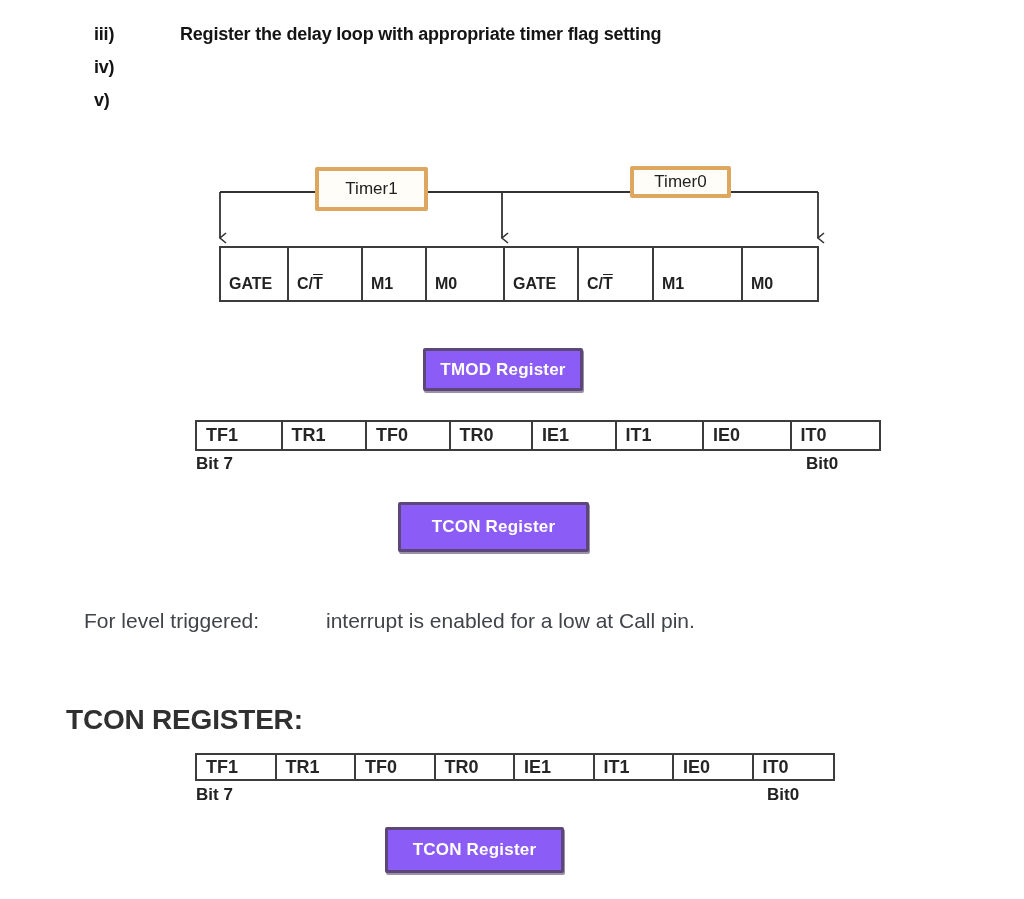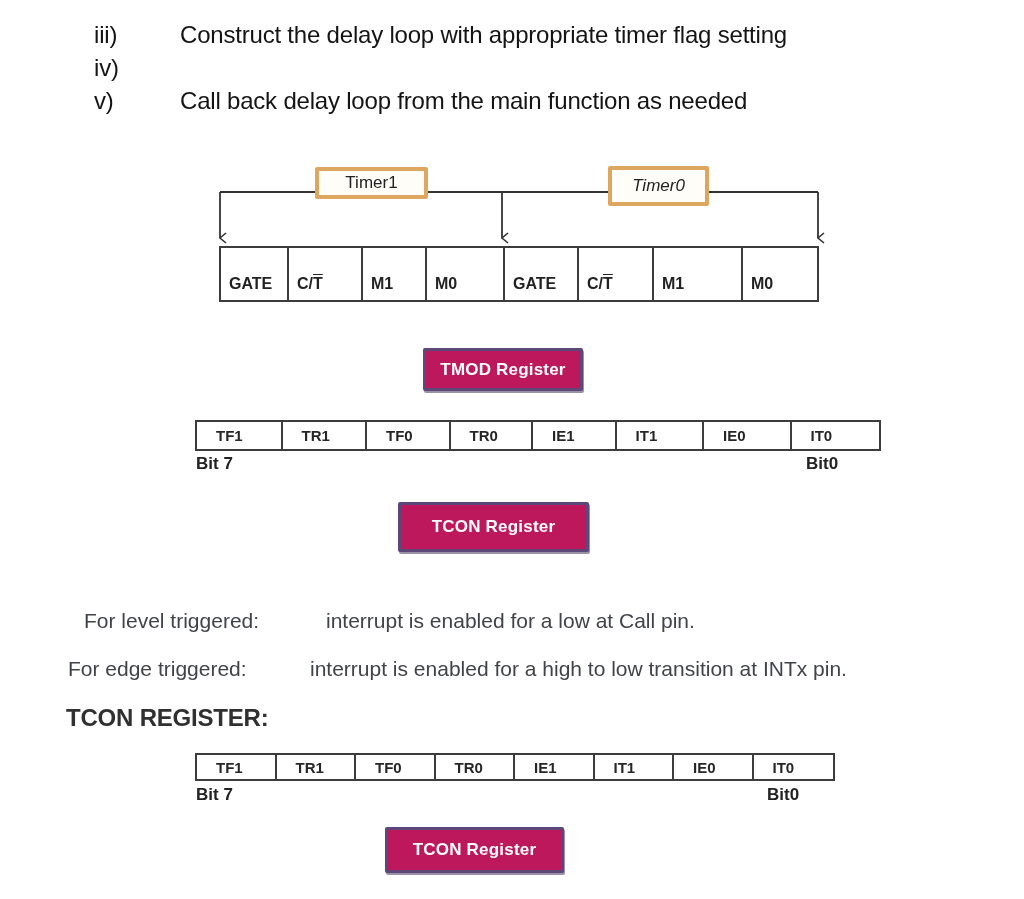--- a/index.html
+++ b/index.html
@@ -4,100 +4,99 @@
 <style>
   html,body{margin:0;padding:0;background:#fff;}
   #page{
     position:relative;width:1024px;height:899px;background:#ffffff;
     font-family:"Liberation Sans","DejaVu Sans",sans-serif;color:#1c1c1c;overflow:hidden;
   }
   .abs{position:absolute;}
 
   
   #steps{left:94px;top:18px;width:840px;}
-  .step{display:flex;height:33px;align-items:center;font-size:24px;font-weight:400;color:#141414;letter-spacing:-0.2px;}
+  .step{display:flex;height:33px;align-items:center;font-size:18px;font-weight:700;color:#141414;letter-spacing:-0.2px;}
   .step .marker{width:86px;flex:0 0 86px;}
 
   
   #connector{left:200px;top:180px;}
 
   
   .timerbox{
     border:4px solid #dda75f;background:#fffdf7;border-radius:2px;
     display:flex;align-items:center;justify-content:center;
     font-size:17px;color:#222;box-sizing:border-box;
   }
-  #timer1{left:315px;top:167px;width:113px;height:32px;}
-  #timer0{left:608px;top:166px;width:101px;height:40px;font-style:italic;}
+  #timer1{left:315px;top:167px;width:113px;height:44px;}
+  #timer0{left:630px;top:166px;width:101px;height:32px;}
 
   
   .bittable{display:flex;border:2px solid #3c3c3c;box-sizing:border-box;background:#fff;}
   .bittable .cell{border-right:2px solid #3c3c3c;box-sizing:border-box;display:flex;}
   .bittable .cell:last-child{border-right:none;}
 
   #tmodtable{left:219px;top:246px;width:600px;height:56px;}
   #tmodtable .cell{align-items:flex-end;padding:0 0 7px 8px;font-size:16px;font-weight:600;color:#222;}
   #tmodtable .cell:nth-child(1){width:68px;}
   #tmodtable .cell:nth-child(2){width:74px;}
   #tmodtable .cell:nth-child(3){width:64px;}
   #tmodtable .cell:nth-child(4){width:78px;}
   #tmodtable .cell:nth-child(5){width:74px;}
   #tmodtable .cell:nth-child(6){width:75px;}
   #tmodtable .cell:nth-child(7){width:89px;}
   #tmodtable .cell:nth-child(8){width:74px;}
   .ov{text-decoration:overline;}
 
   #tcontable1{left:195px;top:420px;width:686px;height:31px;}
   #tcontable2{left:195px;top:753px;width:640px;height:28px;}
-  #tcontable1 .cell,#tcontable2 .cell{align-items:center;padding-left:19px;font-size:15px;font-weight:600;color:#262626;}
+  #tcontable1 .cell,#tcontable2 .cell{align-items:center;padding-left:9px;font-size:18px;font-weight:600;color:#262626;}
   #tcontable1 .cell:nth-child(1){width:86px;}
   #tcontable1 .cell:nth-child(2){width:85px;}
   #tcontable1 .cell:nth-child(3){width:84px;}
   #tcontable1 .cell:nth-child(4){width:83px;}
   #tcontable1 .cell:nth-child(5){width:84px;}
   #tcontable1 .cell:nth-child(6){width:88px;}
   #tcontable1 .cell:nth-child(7){width:88px;}
   #tcontable1 .cell:nth-child(8){width:88px;}
   #tcontable2 .cell{width:80px;}
 
   .bitlabel{font-size:17px;font-weight:700;color:#222;}
 
   
   .badge{
-    background:#be185d;border:3px solid #5c4778;box-sizing:border-box;border-radius:2px;
+    background:#8b5cf6;border:3px solid #5c4778;box-sizing:border-box;border-radius:2px;
     display:flex;align-items:center;justify-content:center;
     color:#ffffff;font-size:17px;font-weight:600;letter-spacing:0.2px;
     box-shadow:1px 2px 0 rgba(71,54,92,0.55);
   }
   #tmodbadge{left:423px;top:348px;width:160px;height:43px;}
   #tconbadge1{left:398px;top:502px;width:191px;height:50px;}
   #tconbadge2{left:385px;top:827px;width:179px;height:46px;}
 
   
   .noteline{font-size:21px;color:#41434a;}
   .notelabel{position:absolute;left:68px;white-space:nowrap;}
   .notetext{position:absolute;left:310px;white-space:nowrap;}
-  #heading{left:66px;top:704px;font-size:24px;font-weight:700;color:#303030;letter-spacing:-0.2px;}
+  #heading{left:66px;top:704px;font-size:28px;font-weight:700;color:#303030;letter-spacing:-0.2px;}
 </style>
 </head>
 <body>
 
 <div id="page">
 
   <div id="steps" class="abs">
     <div class="step">
       <span class="marker">iii)</span>
-      <span>Construct the delay loop with appropriate timer flag setting</span>
+      <span>Register the delay loop with appropriate timer flag setting</span>
     </div>
     <div class="step">
       <span class="marker">iv)</span>
     </div>
     <div class="step">
       <span class="marker">v)</span>
-      <span>Call back delay loop from the main function as needed</span>
     </div>
   </div>
 
   <svg id="connector" class="abs" width="640" height="70" viewBox="0 0 640 70">
     <defs>
       <marker id="arrow" markerWidth="14" markerHeight="10" refX="6" refY="7" orient="auto" markerUnits="userSpaceOnUse">
         <path d="M1,1 L6,7 L11,1" fill="none" stroke="#333333" stroke-width="1.6"></path>
       </marker>
     </defs>
     <line x1="20" y1="12" x2="618" y2="12" stroke="#333333" stroke-width="1.8"></line>
@@ -158,24 +157,20 @@
   <div class="abs bitlabel" style="left:806px;top:454px;">Bit0</div>
 
   <div id="tconbadge1" class="abs badge">
     <span>TCON Register</span>
   </div>
 
   <div class="abs noteline" style="left:16px;top:609px;width:1024px;height:28px;text-align:right;">
     <span class="notelabel">For level triggered:</span>
     <span class="notetext">interrupt is enabled for a low at Call pin.</span>
   </div>
-  <div class="abs noteline" style="left:0;top:657px;width:1024px;height:28px;">
-    <span class="notelabel">For edge triggered:</span>
-    <span class="notetext">interrupt is enabled for a high to low transition at INTx pin.</span>
-  </div>
   <div id="heading" class="abs">TCON REGISTER:</div>
 
   <div id="tcontable2" class="abs bittable">
     <div class="cell">TF1</div>
     <div class="cell">TR1</div>
     <div class="cell">TF0</div>
     <div class="cell">TR0</div>
     <div class="cell">IE1</div>
     <div class="cell">IT1</div>
     <div class="cell">IE0</div>

